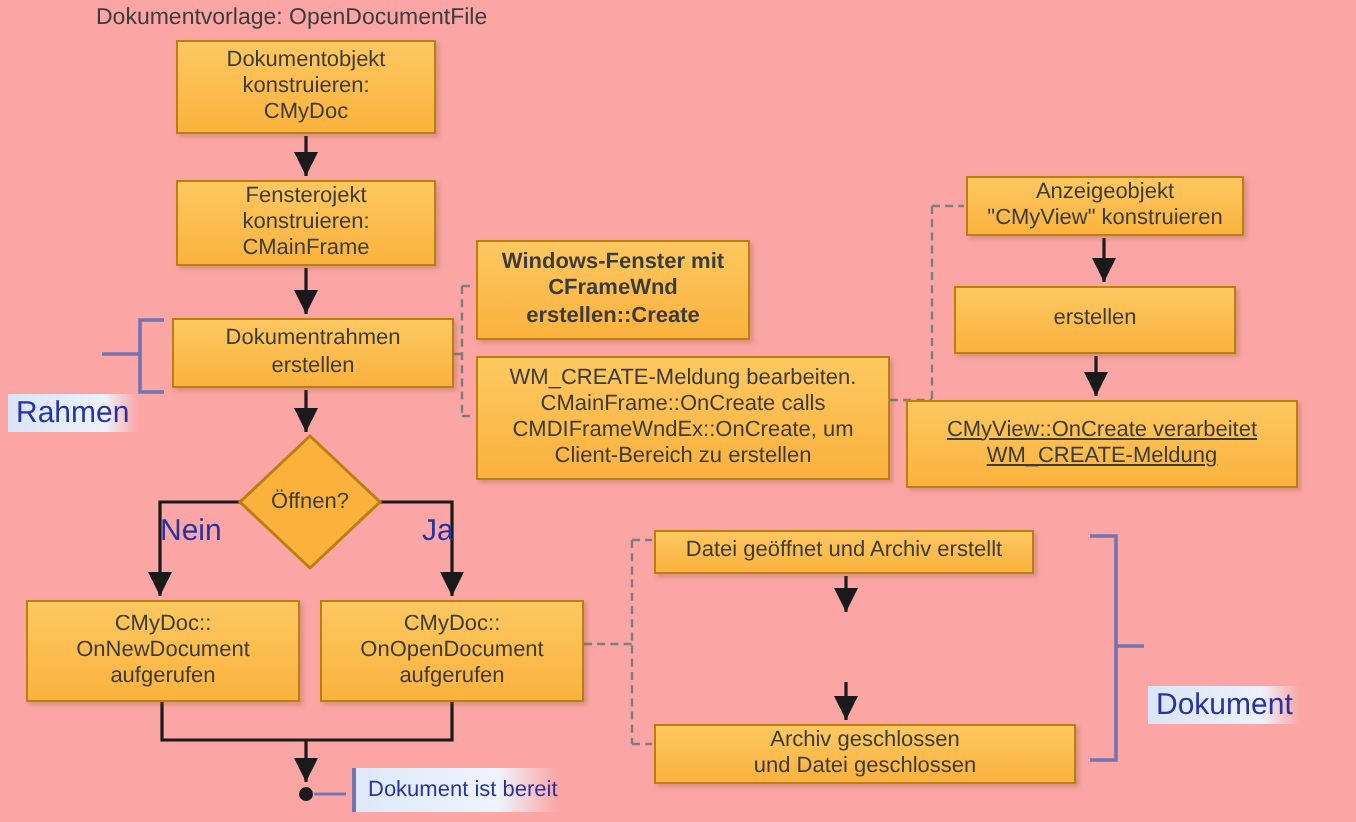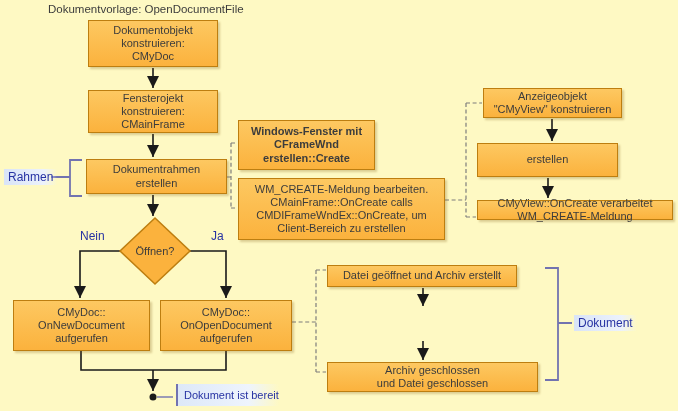--- a/index.html
+++ b/index.html
@@ -1,27 +1,27 @@
 <!DOCTYPE html>
 <html style="--box-fill: #fbb23d; --box-fill-light: #fdc861; --box-border: #bd7e10; --label-blue: #2733a3; --bracket: #7273b0; --dashed: #7d7d7d; --line: #1a1a1a;"><head>
 <meta charset="utf-8">
 <style>
   html,body{margin:0;padding:0;background:#fff;}
-  #canvas{position:relative;width:678px;height:411px;background:#fef9c3;overflow:hidden;
+  #canvas{position:relative;width:678px;height:411px;background:#fca5a5;overflow:hidden;
           font-family:"Liberation Sans",sans-serif;}
   #connectors{position:absolute;left:0;top:0;width:678px;height:411px;}
   .title{position:absolute;left:48px;top:3px;font-size:11.5px;color:#3c3c3c;}
   .box{position:absolute;box-sizing:border-box;
        background:linear-gradient(180deg,var(--box-fill-light),var(--box-fill));
        border:1.4px solid var(--box-border);
        color:#3c3c3c;font-size:11px;line-height:1.2;
        display:flex;flex-direction:column;align-items:center;justify-content:center;
        text-align:center;box-shadow:1.5px 1.5px 2px rgba(130,95,20,.28);}
   .box span{display:block;white-space:nowrap;}
-  .blabel{position:absolute;color:var(--label-blue);font-size:12px;white-space:nowrap;}
+  .blabel{position:absolute;color:var(--label-blue);font-size:15px;white-space:nowrap;margin-top:28px;}
   .hl{background:linear-gradient(90deg,#d9e4f7 0%,#ecf2fc 75%,rgba(255,255,255,0) 100%);
       padding:1px 4px;}
   .diamond-text{position:absolute;left:118px;top:245px;width:74px;text-align:center;
       color:#3c3c3c;font-size:11px;}
   .ready-label{position:absolute;left:176px;top:384px;height:22px;
       border-left:2px solid var(--bracket);display:flex;align-items:center;
       color:var(--label-blue);font-size:11px;padding-left:6px;
       background:linear-gradient(90deg,#dde8f8 0%,#eef4fd 70%,rgba(255,255,255,0) 100%);}
   .s{stroke:var(--line);stroke-width:1.6;fill:none;}
   .d{stroke:var(--dashed);stroke-width:1.2;fill:none;stroke-dasharray:4 2.6;}
@@ -96,21 +96,21 @@
     <span>Client-Bereich zu erstellen</span>
   </div>
 
   <div class="box" style="left:483px;top:88px;width:139px;height:30px;">
     <span>Anzeigeobjekt</span>
     <span>"CMyView" konstruieren</span>
   </div>
   <div class="box" style="left:477px;top:143px;width:141px;height:34px;">
     <span>erstellen</span>
   </div>
-  <div class="box" style="left:477px;top:200px;width:196px;height:20px;">
+  <div class="box" style="left:453px;top:200px;width:196px;height:44px;text-decoration:underline;">
     <span>CMyView::OnCreate verarbeitet</span>
     <span>WM_CREATE-Meldung</span>
   </div>
 
   <div class="blabel" style="left:80px;top:229px;">Nein</div>
   <div class="blabel" style="left:211px;top:229px;">Ja</div>
   <div class="diamond-text">Öffnen?</div>
 
   <div class="box" style="left:13px;top:300px;width:137px;height:51px;">
     <span>CMyDoc::</span>

